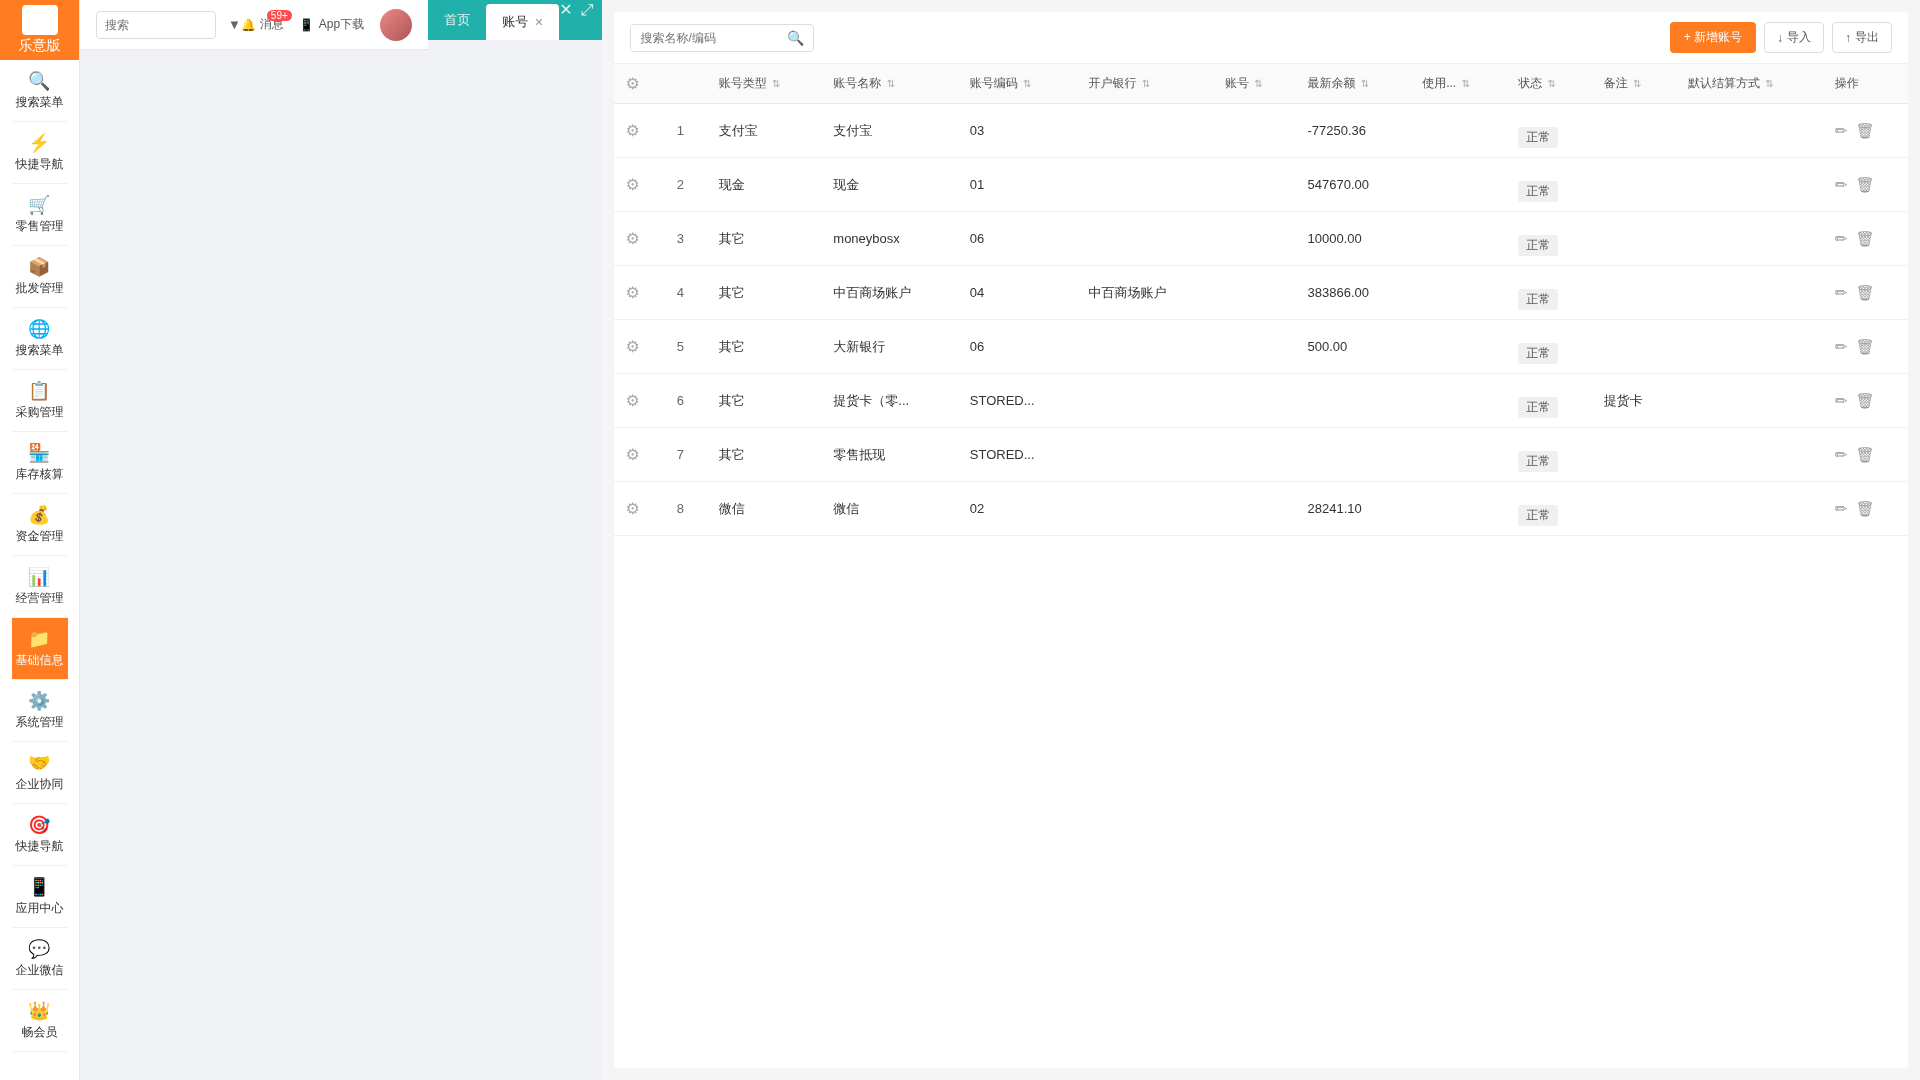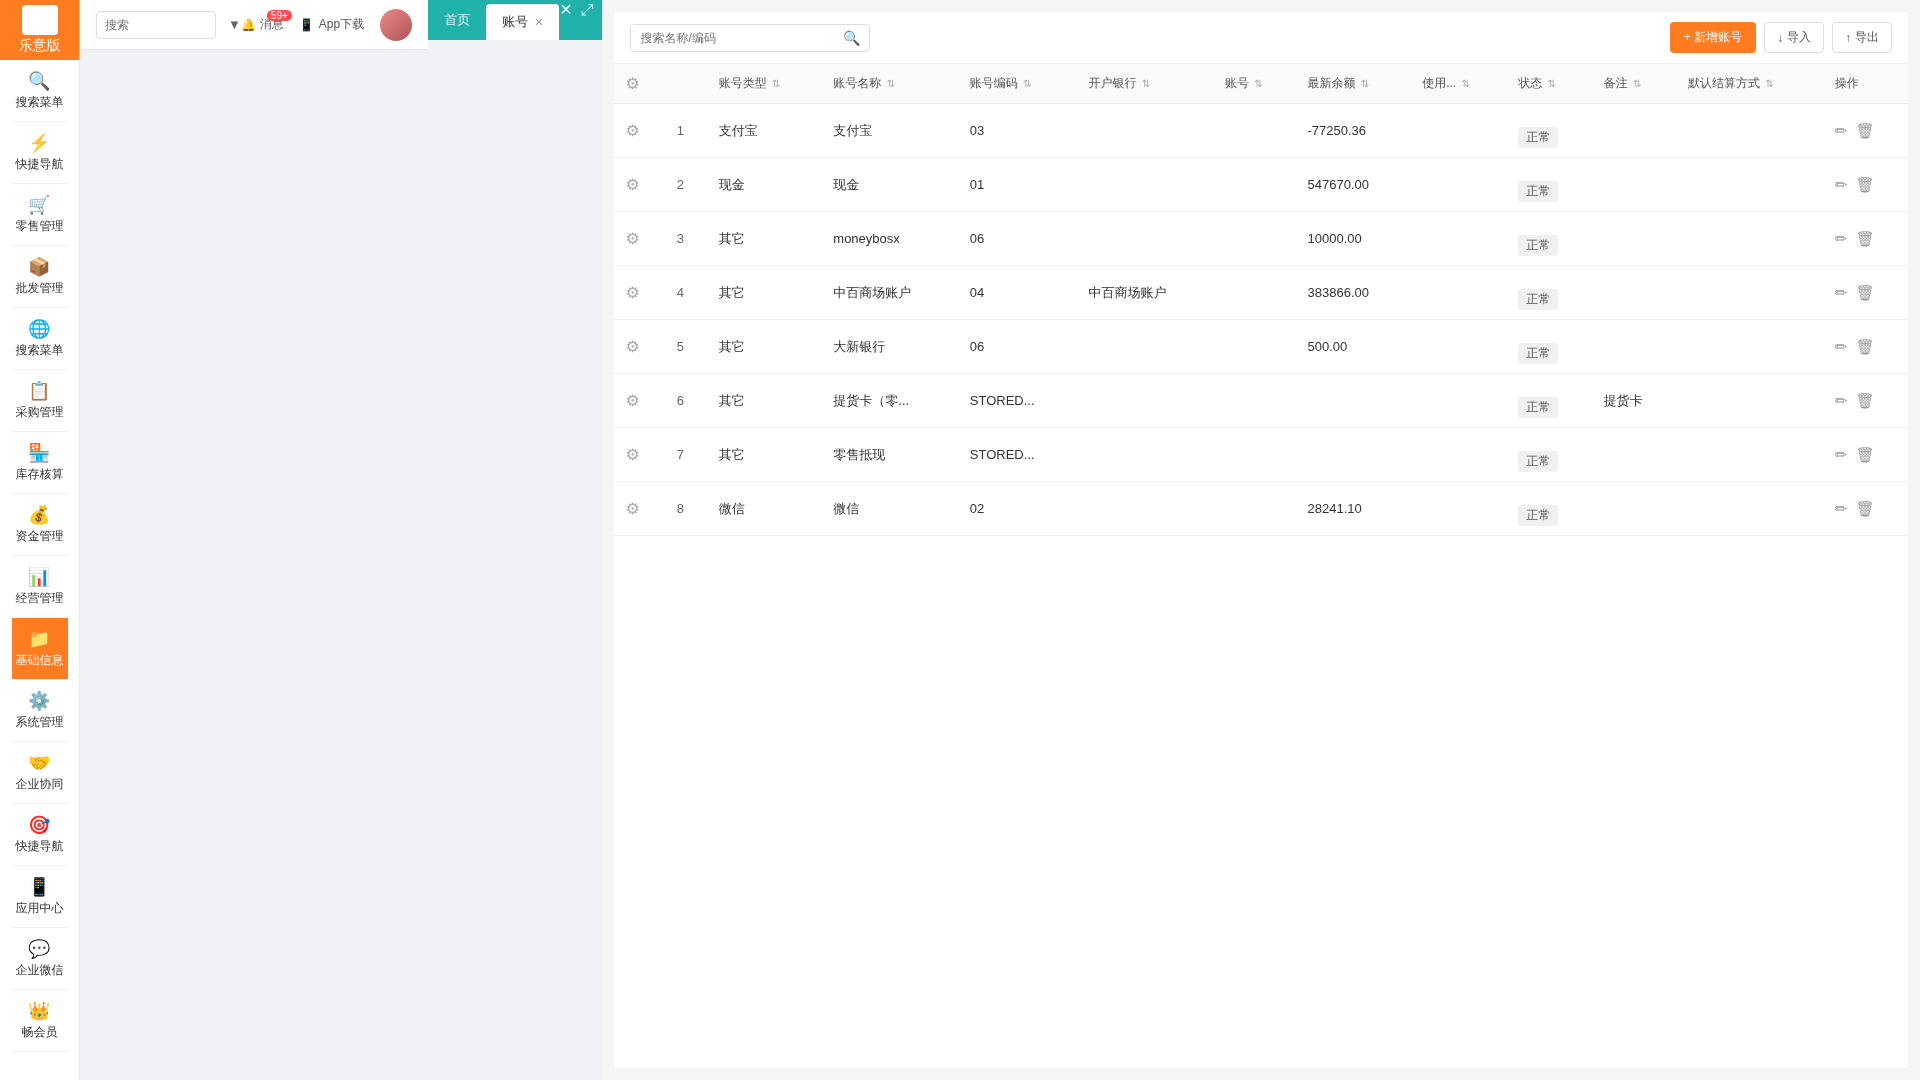--- a/index.html
+++ b/index.html
@@ -195,21 +195,21 @@
       gap: 8px;
       border-bottom: 1px solid #f0f0f0;
       flex-shrink: 0;
     }
     .search-box {
       display: flex;
       align-items: center;
       border: 1px solid #ddd;
       border-radius: 4px;
       overflow: hidden;
-      width: 240px;
+      width: 184px;
     }
     .search-input {
       border: none;
       outline: none;
       padding: 6px 10px;
       font-size: 12px;
       width: 100%;
     }
     .search-btn {
       background: none;

